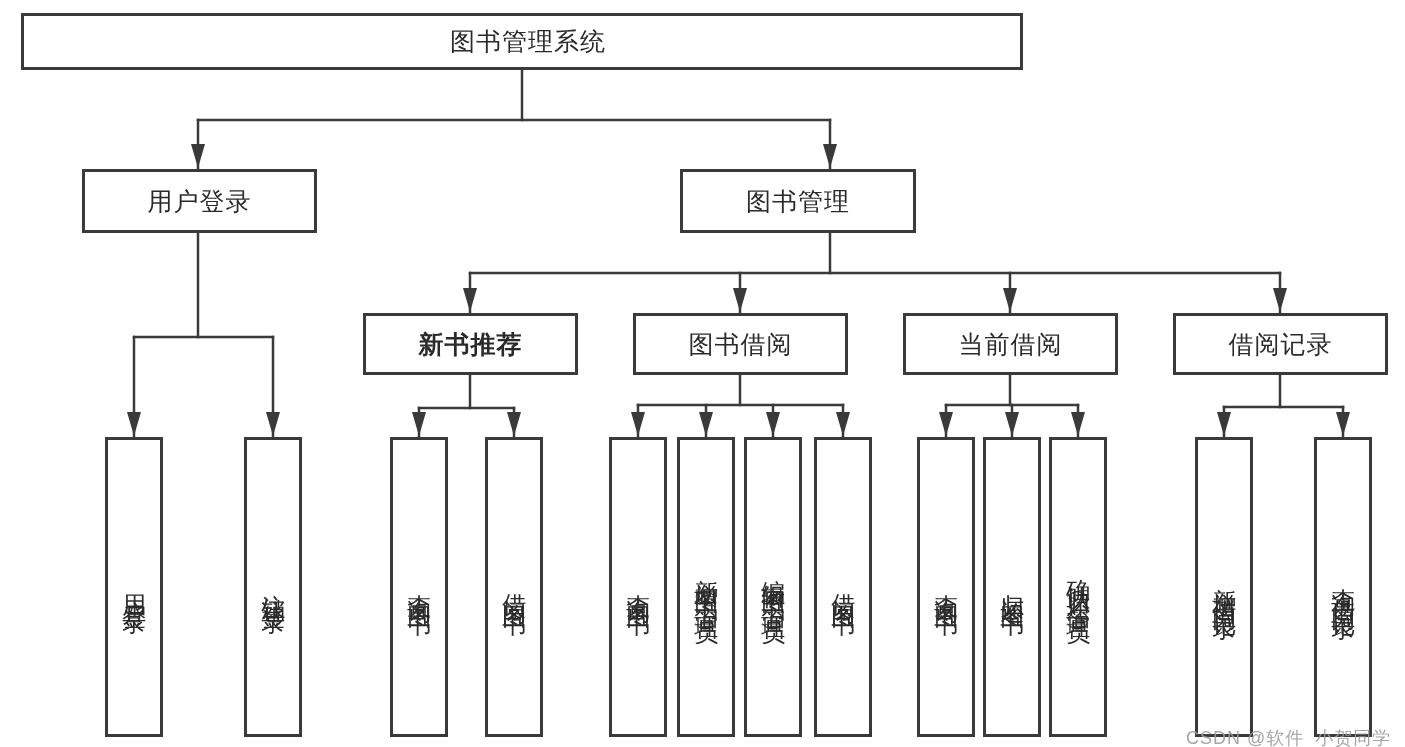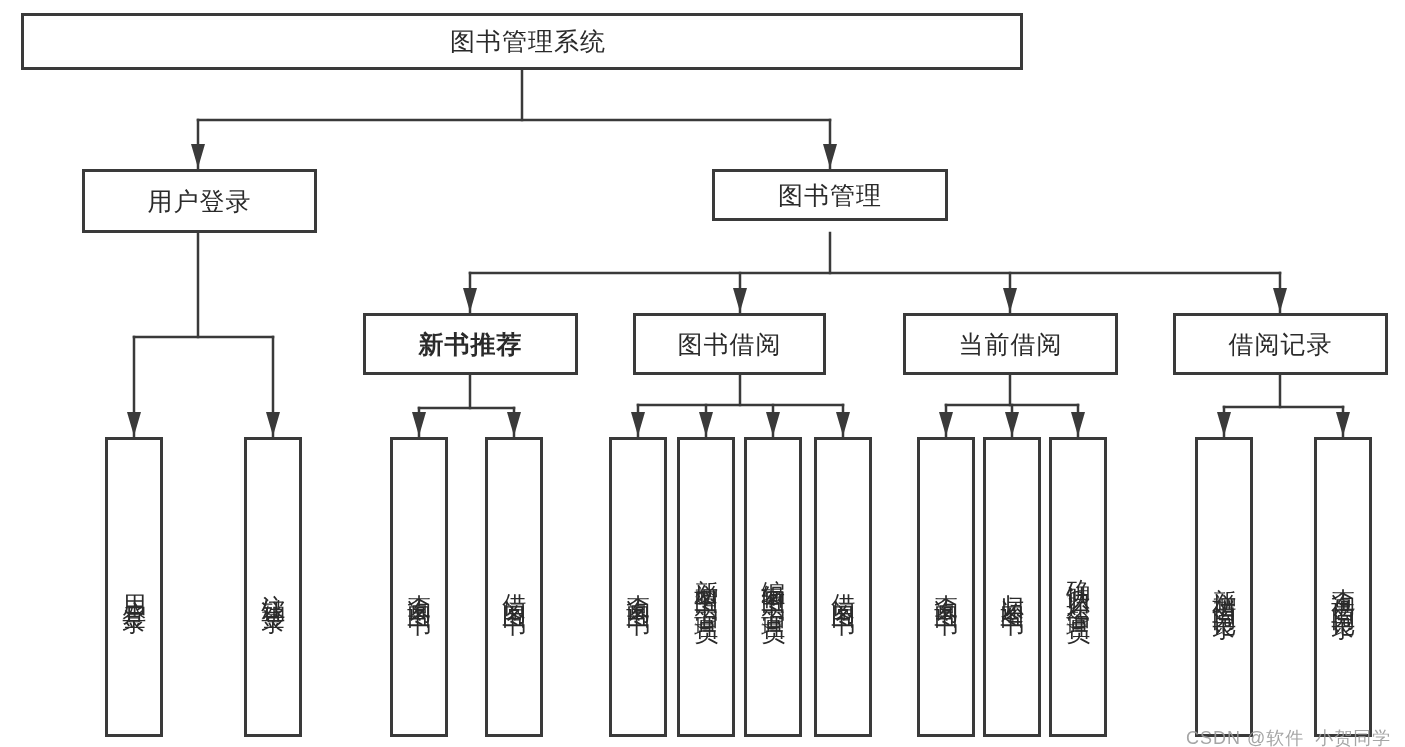--- a/index.html
+++ b/index.html
@@ -128,25 +128,25 @@
       <line x1="1224" y1="407" x2="1343" y2="407"></line>
       <line x1="1224" y1="407" x2="1224" y2="436" marker-end="url(#arrow)"></line>
       <line x1="1343" y1="407" x2="1343" y2="436" marker-end="url(#arrow)"></line>
     </g>
   </svg>
 
   <div class="node h-label" style="left:21px; top:13px; width:1002px; height:57px;padding-left:12px;">图书管理系统</div>
 
   <div class="node h-label" style="left:82px; top:169px; width:235px; height:64px;">用户登录</div>
 
-  <div class="node h-label" style="left:712px; top:169px; width:236px; height:52px;">图书管理</div>
+  <div class="node h-label" style="left:680px; top:169px; width:236px; height:64px;">图书管理</div>
 
   <div class="node h-label" style="left:363px; top:313px; width:215px; height:62px;font-weight:bold;">新书推荐</div>
 
-  <div class="node h-label" style="left:633px; top:313px; width:193px; height:62px;">图书借阅</div>
+  <div class="node h-label" style="left:633px; top:313px; width:215px; height:62px;">图书借阅</div>
 
   <div class="node h-label" style="left:903px; top:313px; width:215px; height:62px;">当前借阅</div>
 
   <div class="node h-label" style="left:1173px; top:313px; width:215px; height:62px;">借阅记录</div>
 
   <div class="node leaf" style="left:105px; top:437px; width:58px; height:300px;">
     <span class="vtext">用户登录</span>
   </div>
   <div class="node leaf" style="left:244px; top:437px; width:58px; height:300px;">
     <span class="vtext">注销登录</span>

